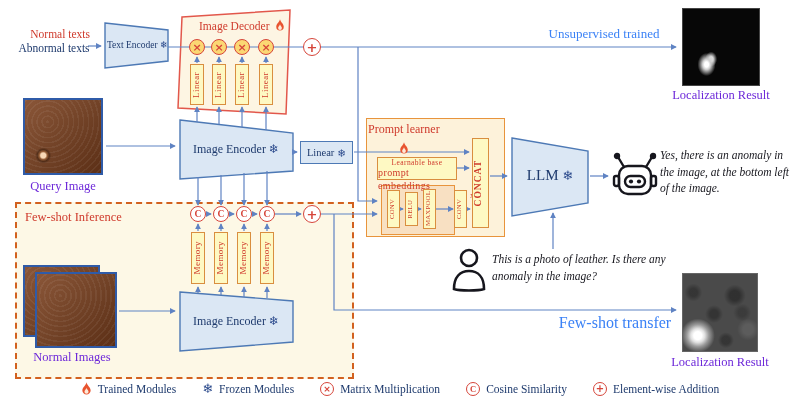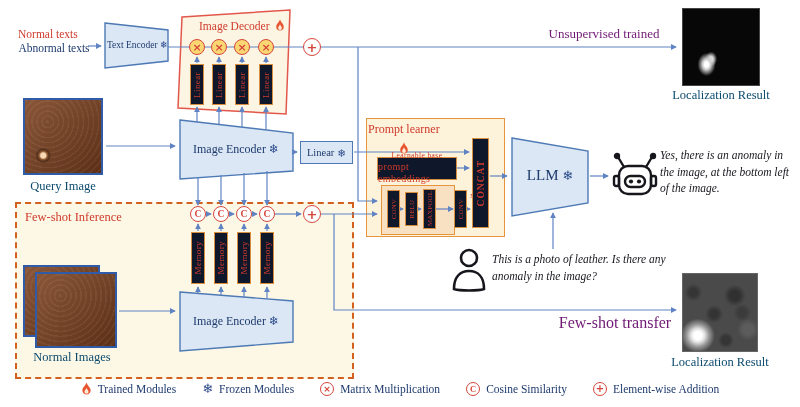--- a/index.html
+++ b/index.html
@@ -6,39 +6,39 @@
   #canvas{position:relative;width:800px;height:407px;background:#ffffff;overflow:hidden;
           font-family:"Liberation Serif",serif;}
   .abs{position:absolute;}
   .z1{z-index:1;} .z3{z-index:3;}
   svg.wires{position:absolute;left:0;top:0;z-index:2;pointer-events:none;}
   
   .panel-prompt{background:#fdf2da;border:1.5px solid #e8943c;}
   .panel-conv{background:#f8e0c2;border:1.2px solid #e8943c;}
   .panel-fewshot{background:#fdf8e6;border:2px dashed #d2611f;}
   
-  .vbox{border:1.2px solid #d98e3f;background:#0f172a;display:flex;align-items:center;justify-content:center;box-sizing:border-box;}
+  .vbox{border:1.2px solid #d98e3f;background:#fef9c3;display:flex;align-items:center;justify-content:space-between;box-sizing:border-box;}
   .vbox span{writing-mode:vertical-rl;transform:rotate(180deg);color:#cf3a2c;font-size:9px;letter-spacing:.4px;}
   .vbox.small span{font-size:6.8px;letter-spacing:.2px;}
   .vbox.concat span{font-size:9.5px;font-weight:bold;letter-spacing:1px;}
   
   .bluebox{border:1.4px solid #4d79b5;background:#dbe7f4;display:flex;align-items:center;justify-content:center;
            color:#1e3a6d;box-sizing:border-box;}
   
   .sym{border-radius:50%;border:1.4px solid #d6453a;background:#fff;color:#d6453a;
        display:flex;align-items:center;justify-content:center;box-sizing:border-box;
        font-family:"DejaVu Sans",sans-serif;}
   .sym.gold{background:#fbd773;}
   .sym.mult{font-size:11px;font-weight:bold;}
   .sym.plus{font-size:13px;font-weight:bold;}
   .sym.cos{font-size:9.5px;font-weight:bold;font-family:"Liberation Serif",serif;}
   .red{color:#cf3a2c;}
   .navy{color:#1e3a6d;}
-  .blk{color:#701a75;}
-  .cap{text-align:center;font-size:12.5px;color:#0c4a6e;}
+  .blk{color:#3b82f6;}
+  .cap{text-align:center;font-size:12.5px;color:#6d28d9;}
   .ital{font-style:italic;color:#16161d;font-size:11.5px;line-height:1.45;}
   .snow{font-family:"DejaVu Sans",sans-serif;color:#2b4a8c;}
   .title{display:flex;align-items:center;gap:5px;}
   .legend{display:flex;align-items:center;gap:26px;font-size:11.5px;color:#1e3a6d;}
   .legend .item{display:flex;align-items:center;gap:6px;}
   
   .leather{background:
      repeating-radial-gradient(circle at 30% 30%, rgba(255,255,255,.06) 0 1.5px, transparent 1.5px 5px),
      linear-gradient(135deg,#8a5638,#6e3f24 60%,#5c2f16);
      border:2px solid #2f5ba8;box-sizing:border-box;}
@@ -120,21 +120,21 @@
       <line x1="244" y1="231" x2="244" y2="224" marker-end="url(#ah)"></line>
       <line x1="267" y1="231" x2="267" y2="224" marker-end="url(#ah)"></line>
       <line x1="198" y1="293" x2="198" y2="287" marker-end="url(#ah)"></line>
       <line x1="221" y1="295" x2="221" y2="287" marker-end="url(#ah)"></line>
       <line x1="244" y1="297" x2="244" y2="287" marker-end="url(#ah)"></line>
       <line x1="267" y1="298" x2="267" y2="287" marker-end="url(#ah)"></line>
       <line x1="119" y1="311" x2="175" y2="311" marker-end="url(#ah)"></line>
     </g>
   </svg>
 
-  <div class="abs z3 red" style="left:18px;top:28px;width:72px;text-align:left;font-size:11.5px;">Normal texts</div>
+  <div class="abs z3 red" style="left:18px;top:28px;width:72px;text-align:right;font-size:11.5px;">Normal texts</div>
   <div class="abs z3 navy" style="left:14px;top:42px;width:80px;text-align:center;font-size:11.5px;">Abnormal texts</div>
 
   <div class="abs z3 navy" style="left:105px;top:39px;width:63px;text-align:right;font-size:9.5px;">
     <span>Text Encoder</span>
     <span class="snow">❄</span>
   </div>
 
   <div class="abs z3 title" style="left:199px;top:19px;">
     <span class="red" style="font-size:11.5px;">Image Decoder</span>
     <svg width="10" height="13" viewBox="0 0 16 20">

